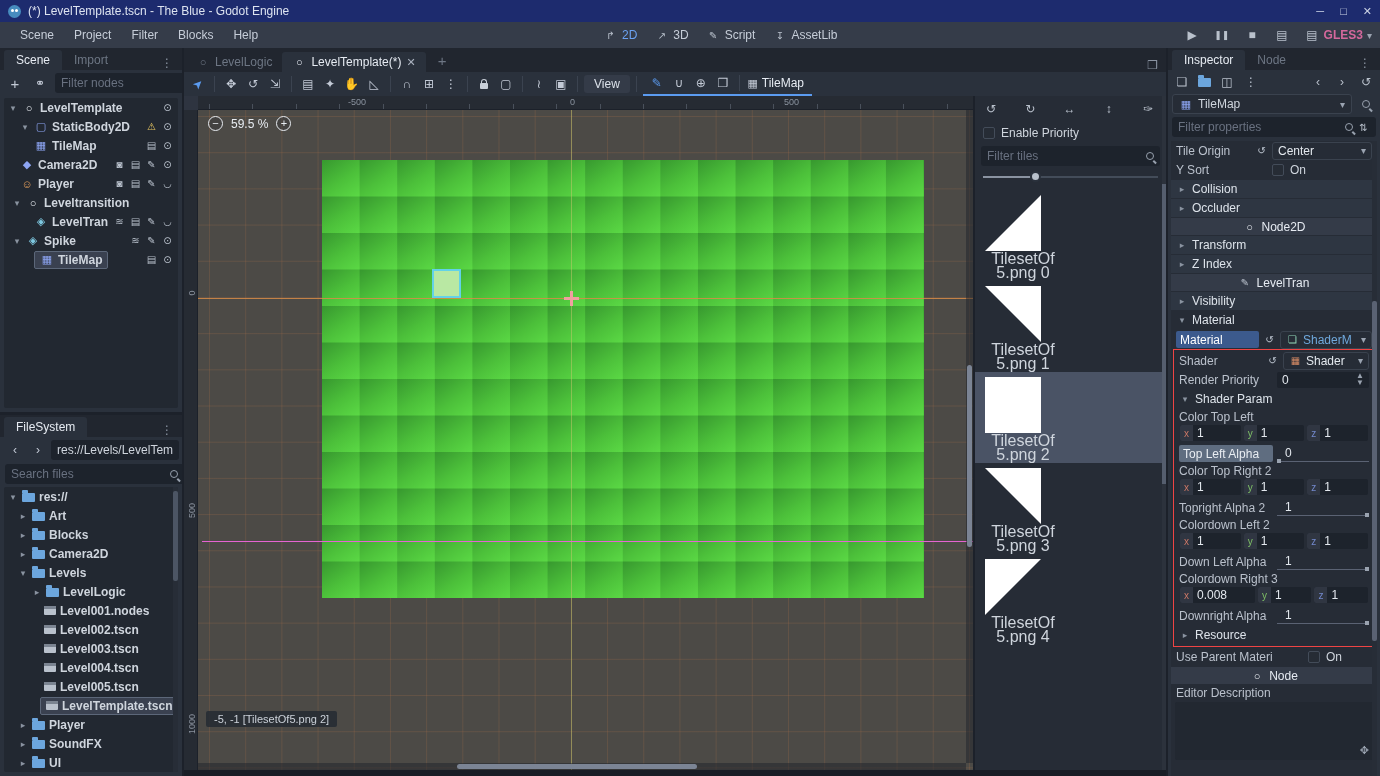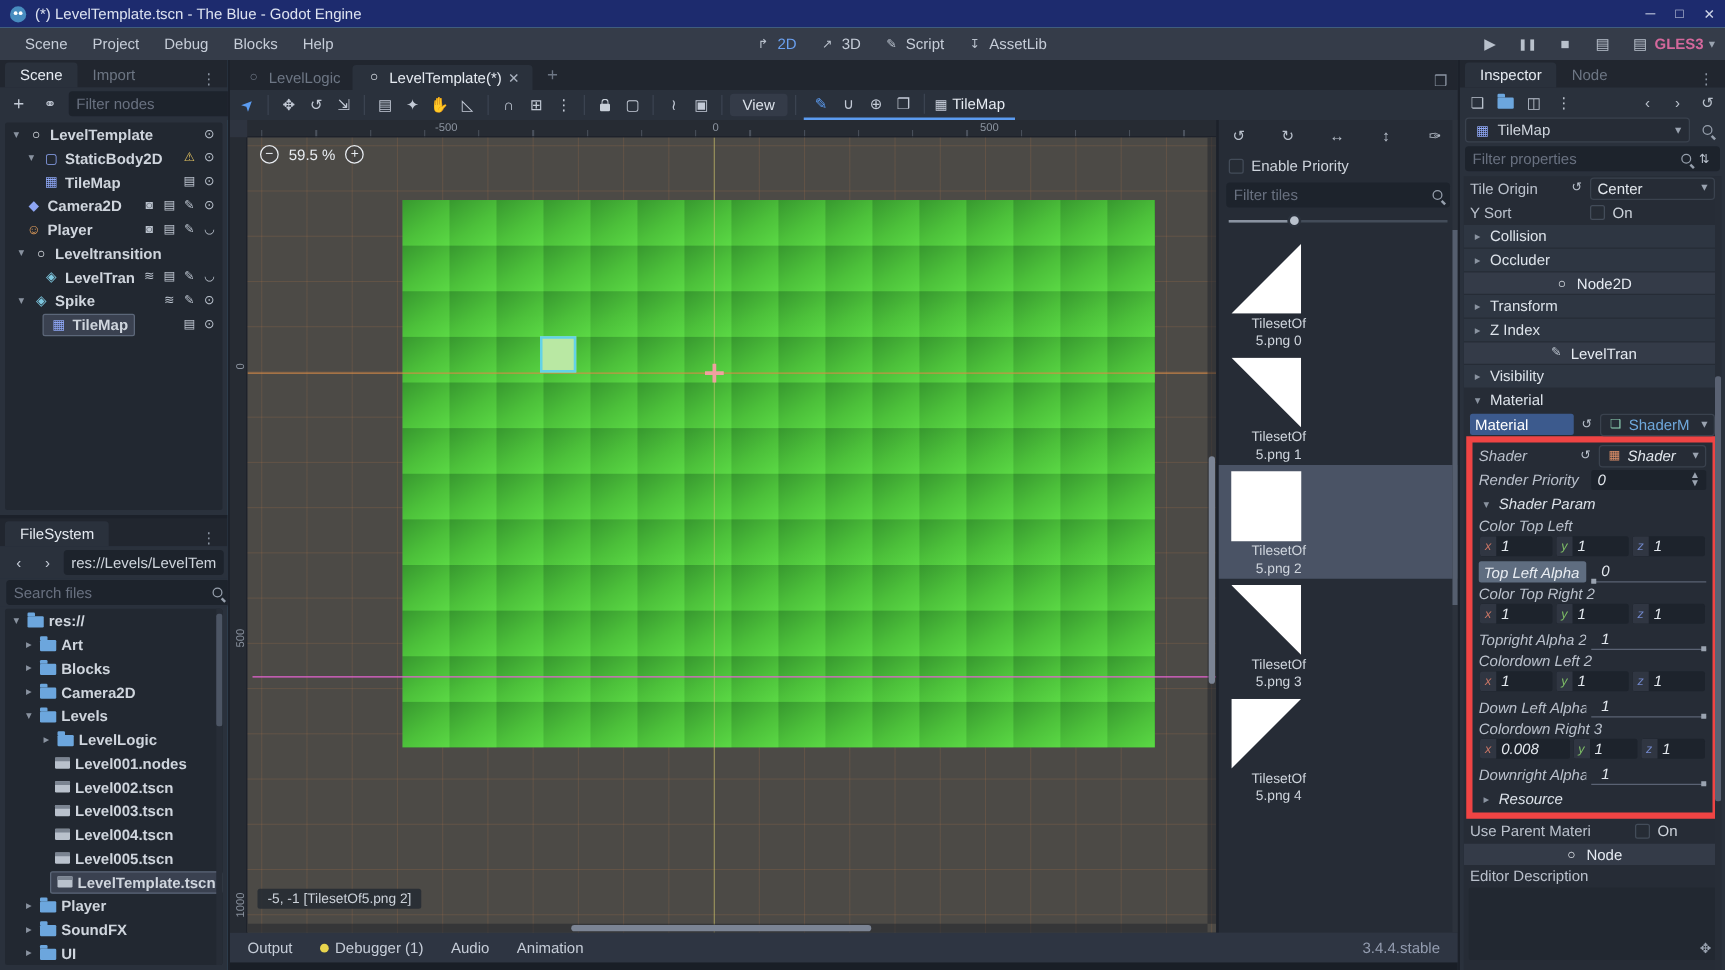--- a/index.html
+++ b/index.html
@@ -1,20 +1,20 @@
 <!DOCTYPE html>
 <html><head>
 <meta charset="utf-8">
 <style>
   * { margin:0; padding:0; box-sizing:border-box; }
   html,body { background:#191e26; }
   #app {
     position:relative; width:1380px; height:776px; overflow:hidden;
     font-family:"Liberation Sans","DejaVu Sans",sans-serif; font-size:12px; color:#cfd5dd;
-    background:#7dd3fc;
+    background:#ec4899;
   }
   .grow { flex:1; }
   .ic { display:inline-flex; align-items:center; justify-content:center; width:16px; color:#b9c1cc; font-size:12px; }
   .ic.small { width:13px; font-size:10px; }
   .rot315 { transform:rotate(-45deg); display:inline-block; }
 
   
   .titlebar { position:absolute; left:0; top:0; width:1380px; height:22px; background:#1d2b6e; display:flex; align-items:center; padding:0 8px; gap:7px; color:#dde3f0; }
   .godot-logo { width:13px; height:13px; border-radius:50%; background:#478cbf; position:relative; }
   .godot-logo::before { content:""; position:absolute; left:3px; top:4px; width:3px; height:3px; border-radius:50%; background:#fff; box-shadow:4px 0 0 #fff; }
@@ -117,21 +117,21 @@
   .pal-slider .track::before { content:""; position:absolute; left:0; top:0; height:2px; width:27%; background:#8a93a1; }
   .pal-slider .knob { position:absolute; left:27%; top:1px; width:11px; height:11px; border-radius:50%; background:#b9c1cc; border:2px solid #2a313c; }
   .tile-list { flex:1; margin-top:4px; position:relative; }
   .tile-item { height:91px; padding:5px 0 0 10px; }
   .tile-item.selected { background:#4a5365; }
   .tile-shape { width:56px; height:56px; background:#fff; }
   .shape-tri-br { clip-path:polygon(0 100%,100% 100%,100% 0); }
   .shape-tri-tr { clip-path:polygon(0 0,100% 0,100% 100%); }
   .shape-full { }
   .shape-tri-tl { clip-path:polygon(0 0,100% 0,0 100%); }
-  .tile-cap { width:76px; text-align:center; font-size:11px; color:#cfd5dd; line-height:14px; margin-top:1px; }
+  .tile-cap { width:76px; text-align:center; font-size:16px; color:#cfd5dd; line-height:14px; margin-top:1px; }
   .pal-sb { position:absolute; right:0; top:0; bottom:0; width:4px; background:#2c323c; }
   .pal-sb .thumb { position:absolute; top:88px; height:300px; width:4px; background:#555e6e; }
 
   
   .bottombar { height:24px; background:#2e3542; display:flex; align-items:center; gap:22px; padding:0 14px; }
   .bb-item { color:#c6cdd8; display:flex; align-items:center; gap:5px; }
   .bb-dot { width:7px; height:7px; border-radius:50%; background:#e8d44d; }
   .version { margin-left:auto; color:#949db0; }
   .bottom-strip { height:6px; background:#191e26; }
 
@@ -150,21 +150,21 @@
   .sfield .nub-l { position:absolute; left:0; bottom:-2px; width:4px; height:4px; background:#9aa3b0; }
   .sfield .nub-r { position:absolute; right:0; bottom:-2px; width:4px; height:4px; background:#9aa3b0; }
   .dropdown { width:100px; display:flex; align-items:center; gap:4px; background:#262c36; border:1px solid #3a424e; border-radius:3px; height:18px; padding:0 5px; color:#e3e8ee; }
   .psec { height:18px; display:flex; align-items:center; gap:5px; background:#2e3642; color:#dde3ea; padding:0 6px; margin:1px 0; }
   .pclass { height:17px; display:flex; align-items:center; justify-content:center; gap:5px; background:#343b48; color:#e6ebf2; margin:1px 0; }
   .xyzrow { display:flex; gap:3px; padding:1px 6px 3px 6px; }
   .xyz { flex:1; display:flex; align-items:center; background:#1d232c; border-radius:2px; height:16px; overflow:hidden; }
   .xyz .ax { width:13px; height:100%; display:flex; align-items:center; justify-content:center; font-size:10px; background:#303642; }
   .xyz .ax.x { color:#cc7766; } .xyz .ax.y { color:#7ebf66; } .xyz .ax.z { color:#7288cc; }
   .xyz .val { padding-left:4px; color:#e3e8ee; }
-  .subres { border:5px solid #ef4444; margin:0 2px; padding:1px 0;font-style:italic; }
+  .subres { border:1px solid #ef4444; margin:0 2px; padding:1px 0; }
   .mat-label { background:#3c5a8d; color:#fff; border-radius:2px; padding:0 4px; height:17px; display:flex; align-items:center; flex:1; }
   .hl-label { background:#5f6d80; color:#e9edf2; border-radius:2px; padding:0 4px; height:17px; display:flex; align-items:center; flex:1; }
   .res-link { color:#6fa8dc; }
   .desc-box { height:58px; background:#222831; margin:1px 4px 4px 4px; border-radius:2px; position:relative; }
   .desc-box .expand { position:absolute; right:4px; bottom:3px; color:#9aa3b0; font-size:11px; }
   .insp-sb { position:absolute; right:0; top:0; bottom:0; width:5px; background:#272d37; }
   .insp-sb .thumb { position:absolute; top:160px; height:340px; width:5px; background:#5a6273; border-radius:2px; }
 </style>
 </head>
 <body>
@@ -177,21 +177,21 @@
     <div class="win-btns">
       <span>─</span>
       <span>□</span>
       <span>✕</span>
     </div>
   </div>
 
   <div class="menubar">
     <span class="menu-item">Scene</span>
     <span class="menu-item">Project</span>
-    <span class="menu-item">Debug</span>
+    <span class="menu-item">Filter</span>
     <span class="menu-item">Blocks</span>
     <span class="menu-item">Help</span>
     <div class="ws-group">
       <span class="ws-btn active">
         <span class="ic small">↱</span>
         <span>2D</span>
       </span>
       <span class="ws-btn">
         <span class="ic small">↗</span>
         <span>3D</span>
@@ -551,30 +551,20 @@
             <div class="tile-shape shape-tri-tl"></div>
             <div class="tile-cap"><span>TilesetOf</span><br><span>5.png 4</span></div>
           </div>
         </div>
         <div class="pal-sb">
             <div class="thumb"></div>
           </div>
       </div>
     </div>
 
-    <div class="bottombar">
-      <span class="bb-item">Output</span>
-      <span class="bb-item">
-        <span class="bb-dot"></span>
-        <span>Debugger (1)</span>
-      </span>
-      <span class="bb-item">Audio</span>
-      <span class="bb-item">Animation</span>
-      <span class="version">3.4.4.stable</span>
-    </div>
     <div class="bottom-strip"></div>
   </div>
 
   <div class="inspector">
     <div class="dock-tabs">
       <span class="dock-tab active">Inspector</span>
       <span class="dock-tab">Node</span>
       <span class="dots">⋮</span>
     </div>
     <div class="insp-toolbar">

